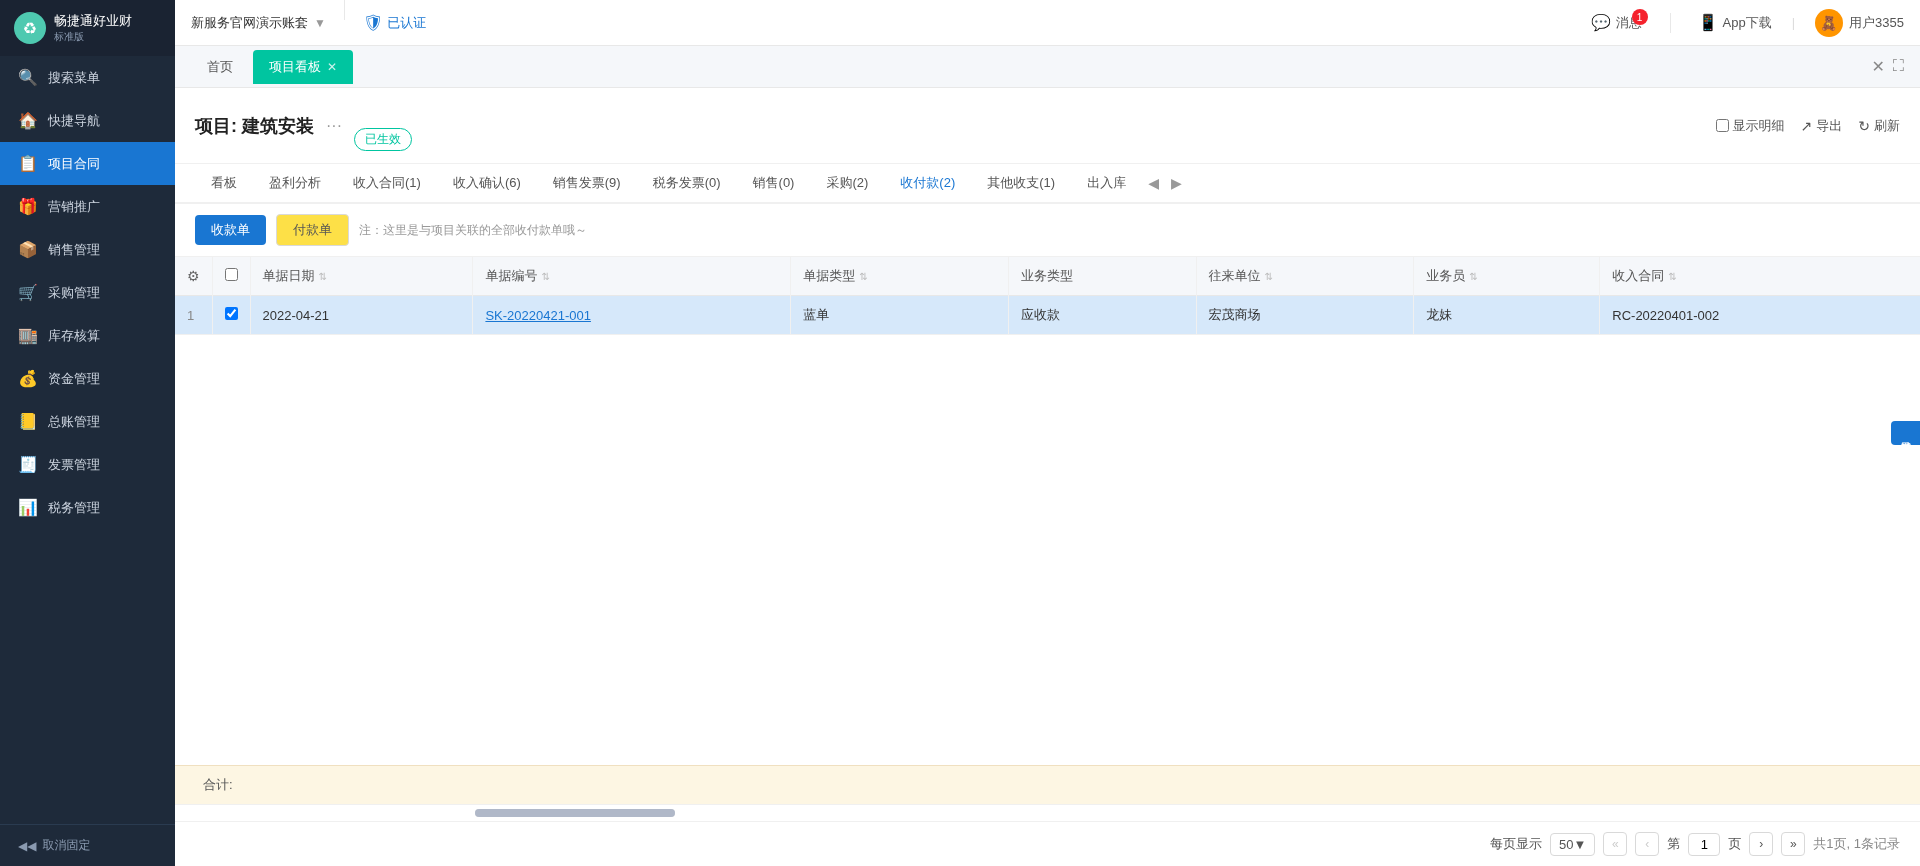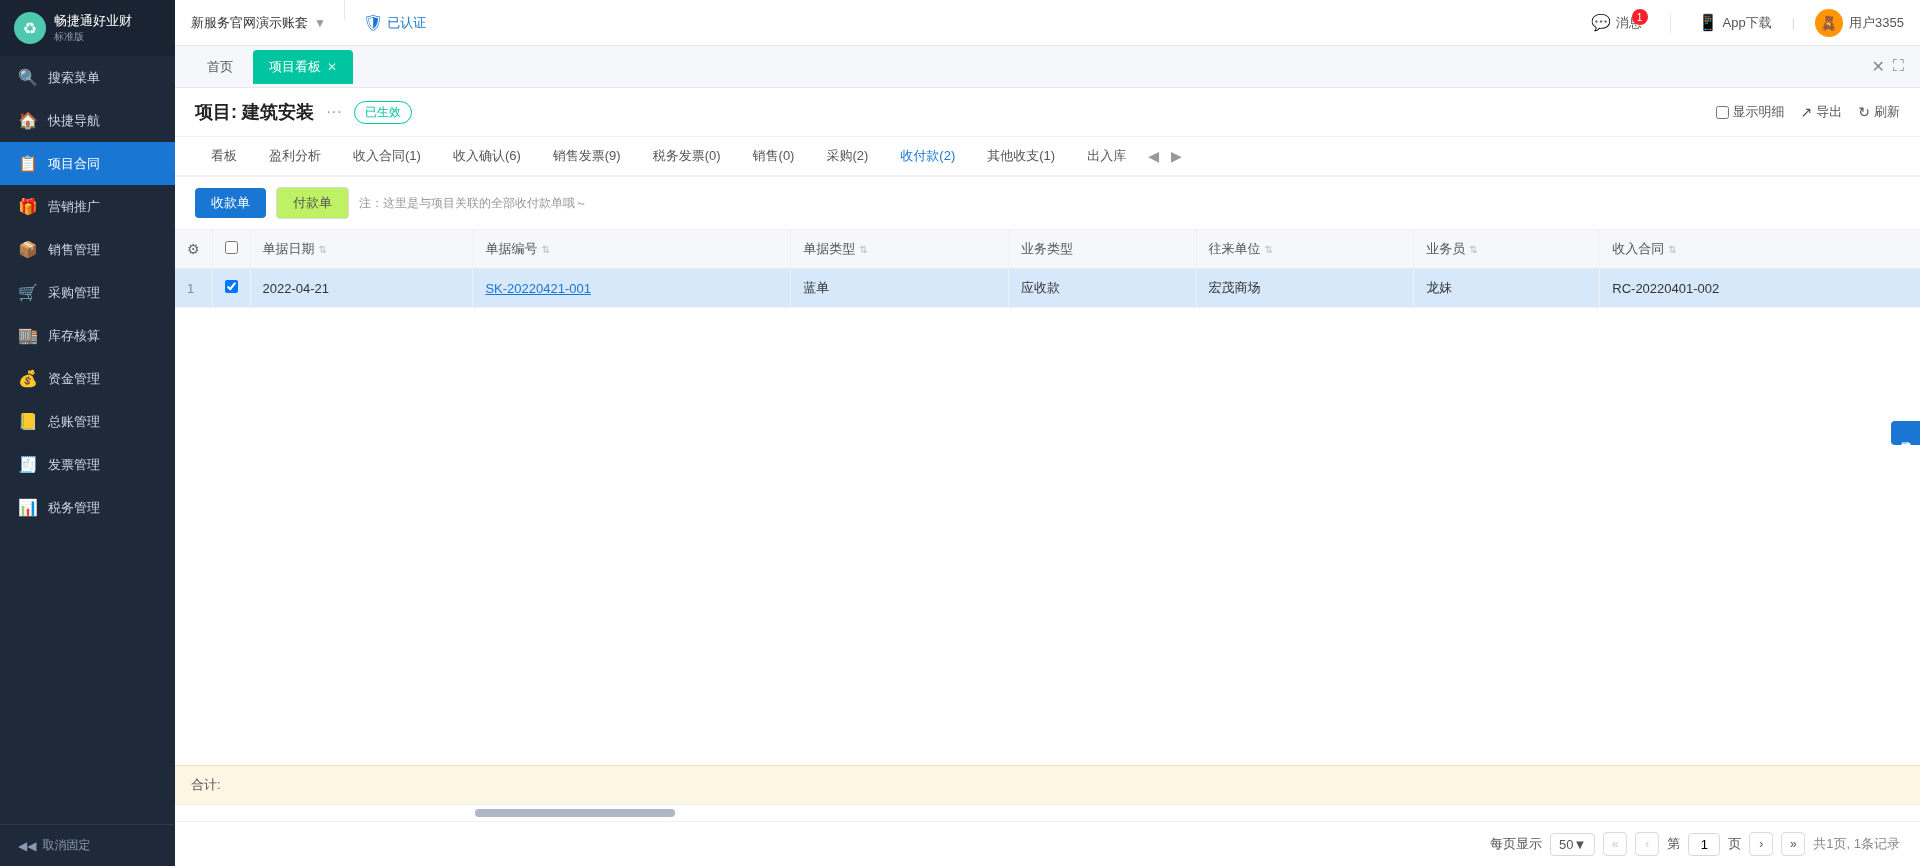--- a/index.html
+++ b/index.html
@@ -225,20 +225,21 @@
       color: #999;
       cursor: pointer;
       font-size: 16px;
     }
     .project-status {
       border: 1px solid #00c5a0;
       color: #00c5a0;
       border-radius: 12px;
       padding: 2px 10px;
       font-size: 12px;
+      margin-top: 28px;
     }
     .project-header-right {
       margin-left: auto;
       display: flex;
       align-items: center;
       gap: 16px;
     }
     .project-action {
       display: flex;
       align-items: center;
@@ -291,21 +292,21 @@
     .btn-primary {
       background: #1976d2;
       color: #fff;
       border: none;
       border-radius: 4px;
       padding: 6px 16px;
       cursor: pointer;
       font-size: 13px;
     }
     .btn-default {
-      background: #bef264;
+      background: #fde047;
       color: #555;
       border: 1px solid #d9d9d9;
       border-radius: 4px;
       padding: 6px 16px;
       cursor: pointer;
       font-size: 13px;
     }
     .sub-actionbar-note {
       color: #999;
       font-size: 12px;
@@ -349,21 +350,21 @@
     }
     tbody td:last-child { border-right: none; }
     .td-link { color: #1976d2; cursor: pointer; text-decoration: underline; }
     .td-index { color: #888; }
     .th-gear { color: #666; font-size: 14px; cursor: pointer; }
     .checkbox-cell { width: 32px; text-align: center; }
     input[type="checkbox"] { cursor: pointer; }
 
     
     .table-footer {
-      padding: 10px 16px;
+      padding: 10px 28px;
       background: #fdf6e3;
       border-top: 1px solid #f0e0c0;
       font-size: 13px;
       color: #555;
       display: flex;
       align-items: center;
       gap: 20px;
     }
 
     

